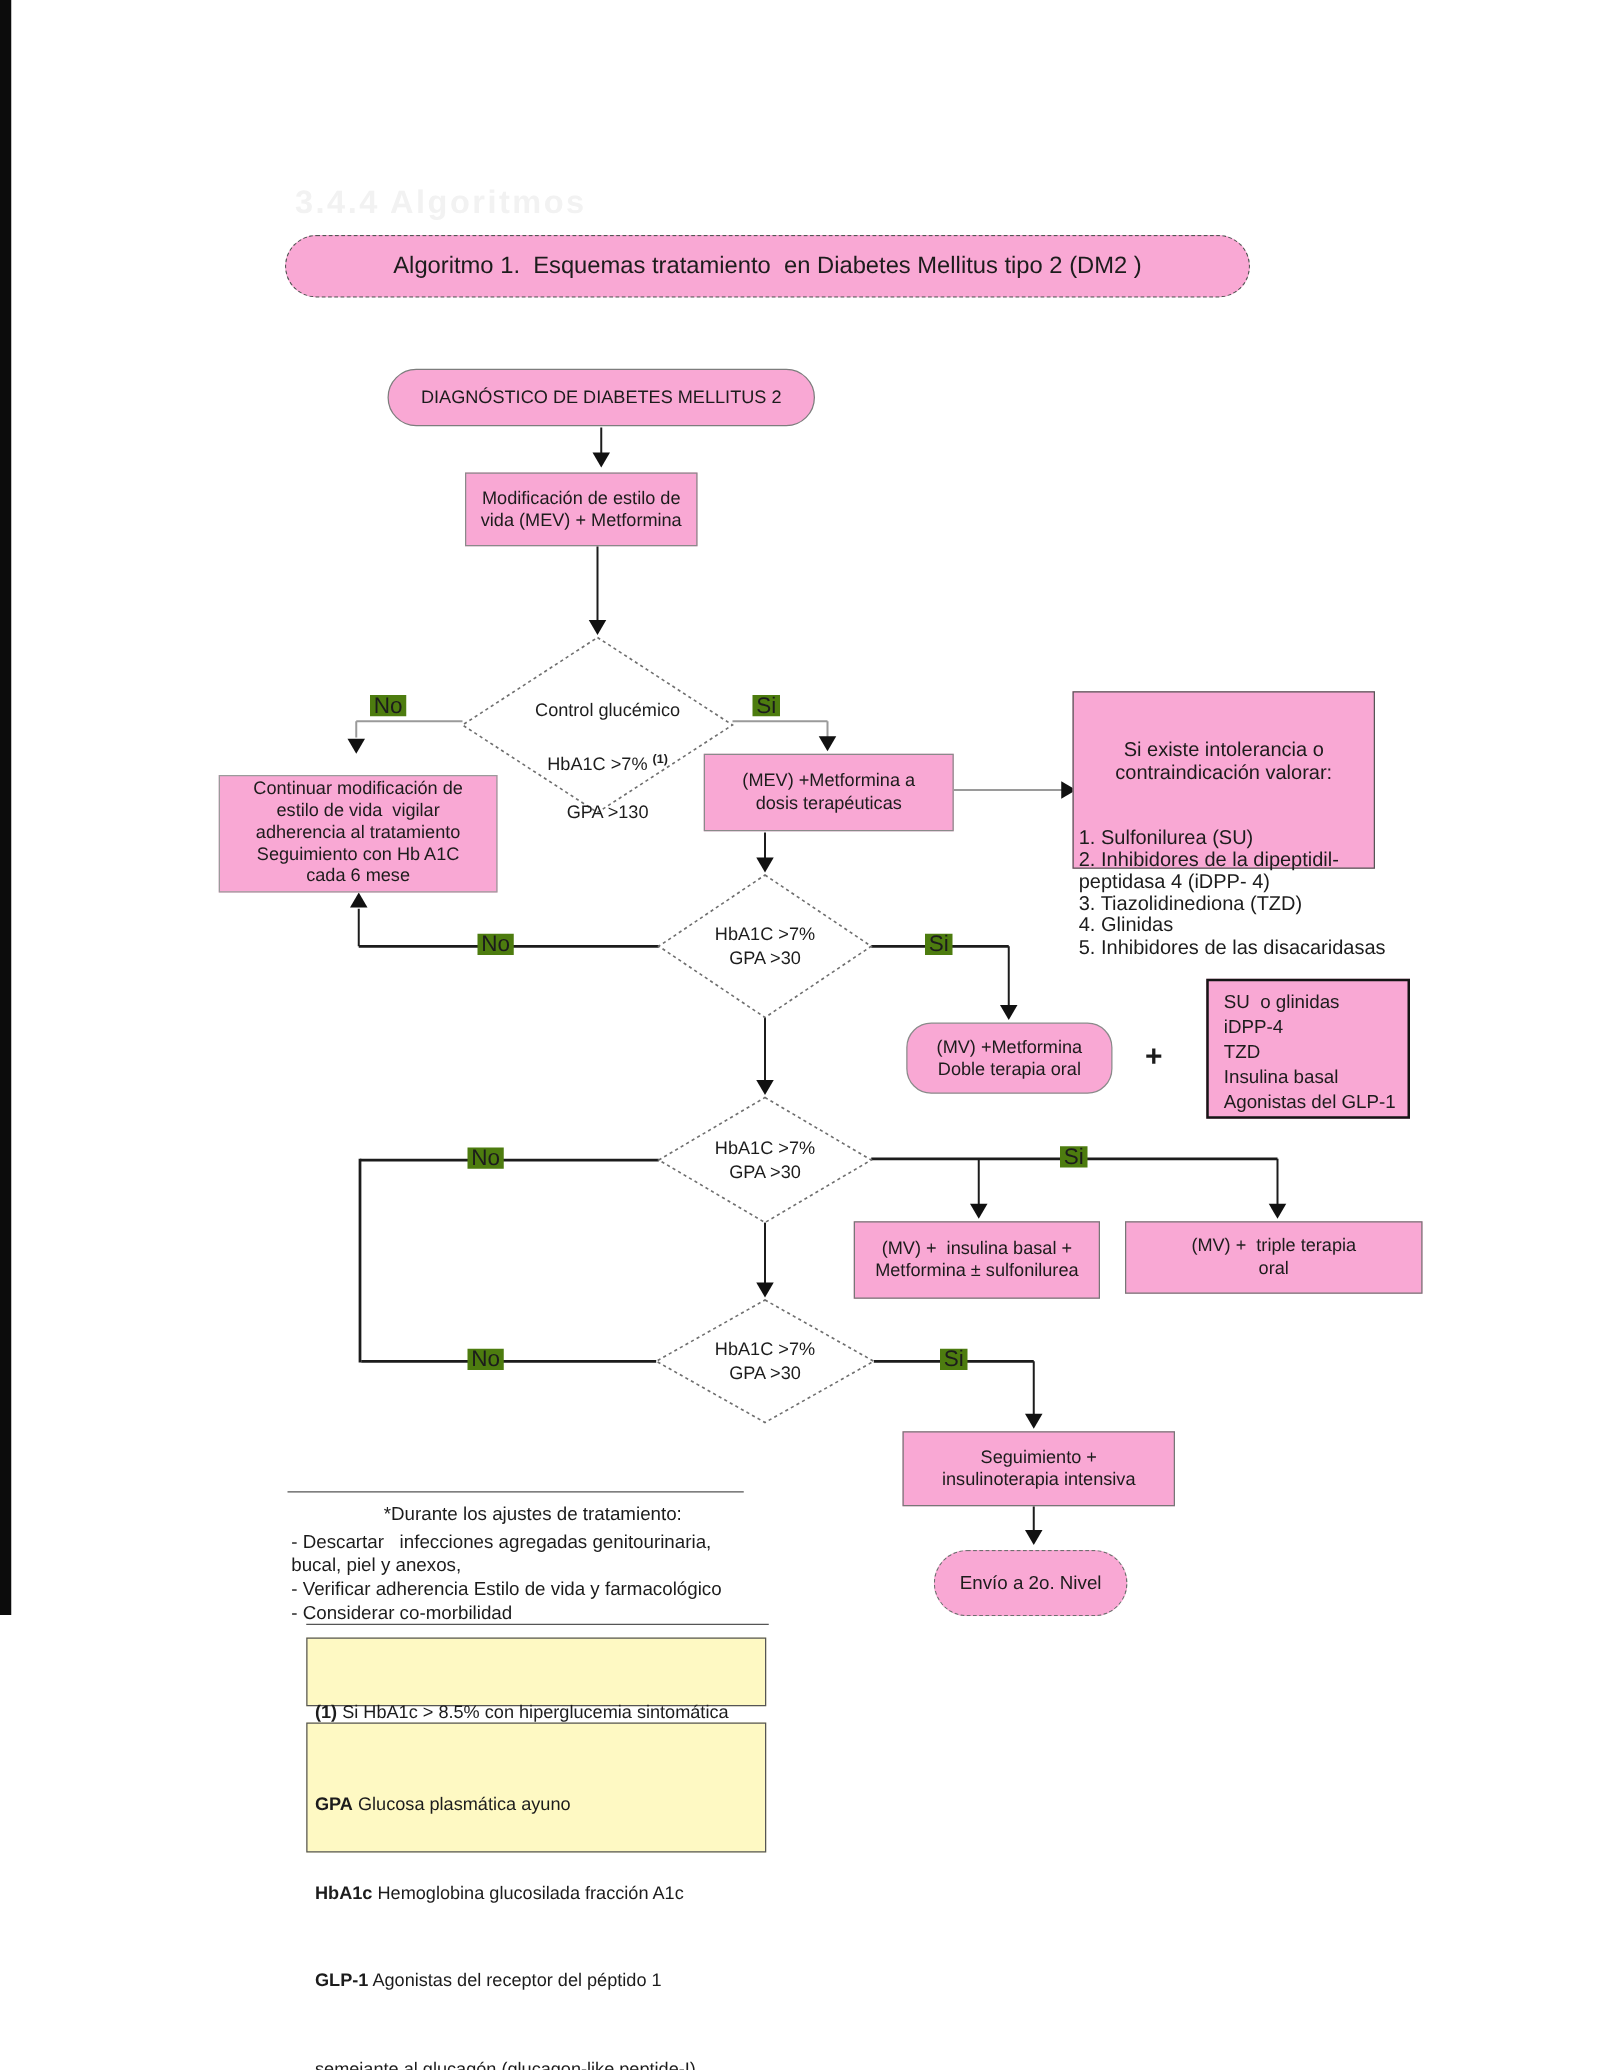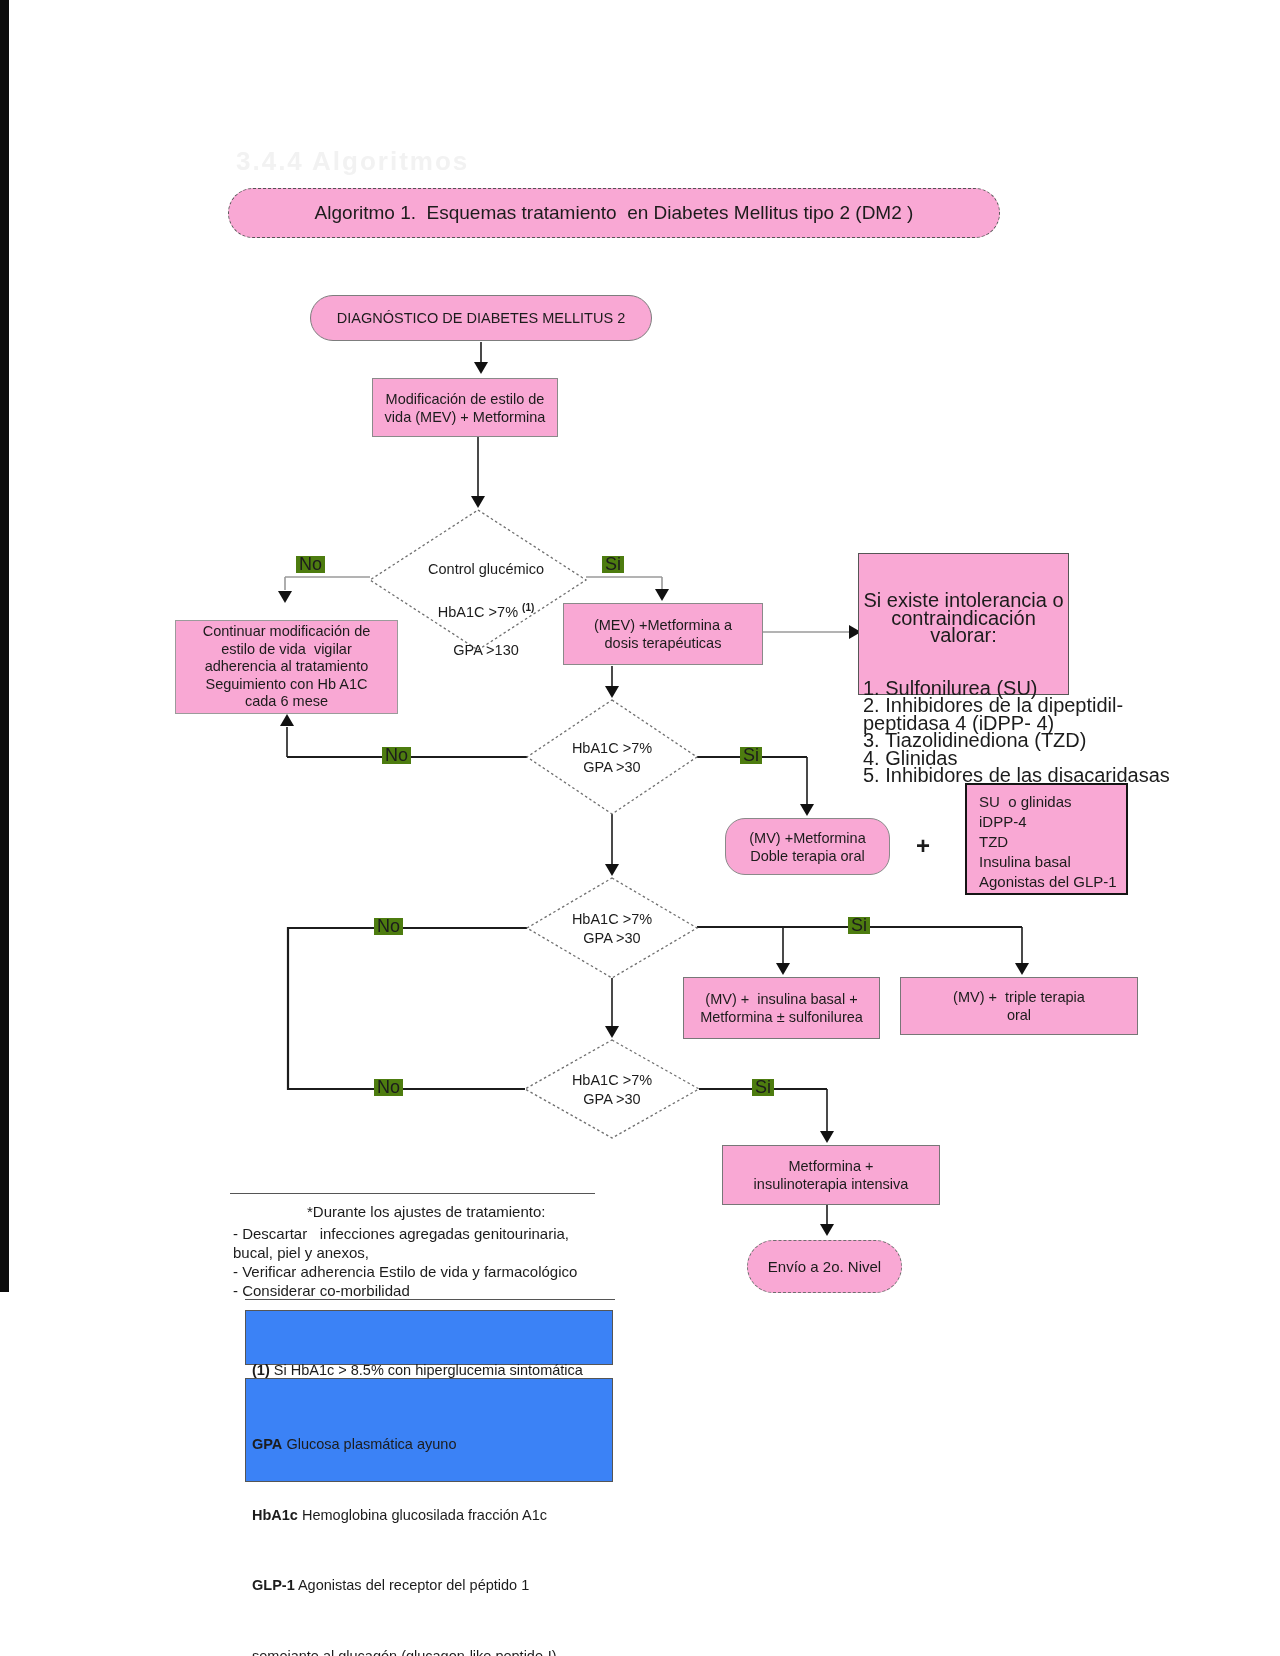--- a/index.html
+++ b/index.html
@@ -22,21 +22,21 @@
   .ah{fill:#111;stroke:none;}
   .dia{fill:#ffffff;stroke:#6f6f6f;stroke-width:1.3;stroke-dasharray:2.5 2.6;}
   sup{font-size:10px;font-weight:bold;}
   b{font-weight:bold;}
   .leftbar{position:absolute;left:0;top:0;width:9px;height:1292px;background:#0c0c0c;}
   .watermark{position:absolute;left:236px;top:146px;font-size:26px;font-weight:bold;
              color:#f2f2f2;letter-spacing:2px;}
   .rule{position:absolute;border-top:1.6px solid #555;}
   .notetext{position:absolute;font-size:15px;line-height:19px;white-space:pre;}
   .notebox{position:absolute;border:1px solid #555;box-sizing:border-box;font-size:14.5px;
-           line-height:21px;padding:7px 6px;white-space:pre;background:#3b82f6;}
+           line-height:21px;padding:7px 6px;white-space:pre;background:#fef9c3;}
 </style>
 </head>
 <body>
 
 <div id="canvas">
 
   <div class="leftbar"></div>
 
   <div class="watermark">3.4.4 Algoritmos</div>
 
@@ -112,22 +112,22 @@
 
   <div class="box" style="left:175px;top:620px;width:223px;height:94px;border-color:#9b9b9b;line-height:17.5px;">Continuar modificación de
 estilo de vida  vigilar
 adherencia al tratamiento
 Seguimiento con Hb A1C
 cada 6 mese</div>
 
   <div class="box" style="left:563px;top:603px;width:200px;height:62px;">(MEV) +Metformina a
 dosis terapéuticas</div>
 
-  <div class="box" style="left:858px;top:553px;width:211px;height:142px;border-color:#565656;display:block;
-              font-size:20px;line-height:17.5px;padding-top:3px;">
+  <div class="box" style="left:858px;top:553px;width:242px;height:142px;border-color:#565656;display:block;
+              font-size:16px;line-height:17.5px;padding-top:3px;">
     <div class="pre" style="text-align:center;">Si existe intolerancia o
 contraindicación valorar:</div>
     <div class="nowrap" style="text-align:left;padding-left:4px;">1. Sulfonilurea (SU)
 2. Inhibidores de la dipeptidil-
 peptidasa 4 (iDPP- 4)
 3. Tiazolidinediona (TZD)
 4. Glinidas
 5. Inhibidores de las disacaridasas</div>
   </div>
 
@@ -149,21 +149,21 @@
 TZD
 Insulina basal
 Agonistas del GLP-1</div>
 
   <div class="box" style="left:683px;top:977px;width:197px;height:62px;border-color:#777;">(MV) +  insulina basal +
 Metformina ± sulfonilurea</div>
 
   <div class="box" style="left:900px;top:977px;width:238px;height:58px;border-color:#777;">(MV) +  triple terapia
 oral</div>
 
-  <div class="box" style="left:722px;top:1145px;width:218px;height:60px;border-color:#777;">Metformina +
+  <div class="box" style="left:722px;top:1145px;width:218px;height:60px;border-color:#777;">Seguimiento +
 insulinoterapia intensiva</div>
 
   <div class="box stadium dashed" style="left:747px;top:1240px;width:155px;height:53px;border-radius:27px;border-color:#6f6f6f;
               font-size:15px;">Envío a 2o. Nivel</div>
 
   <div class="rule" style="left:230px;top:1193px;width:365px;"></div>
   <div class="notetext" style="left:292px;top:1202px;margin-left:15px;">*Durante los ajustes de tratamiento:</div>
   <div class="notetext" style="left:233px;top:1224px;">- Descartar   infecciones agregadas genitourinaria,
 bucal, piel y anexos,
 - Verificar adherencia Estilo de vida y farmacológico

